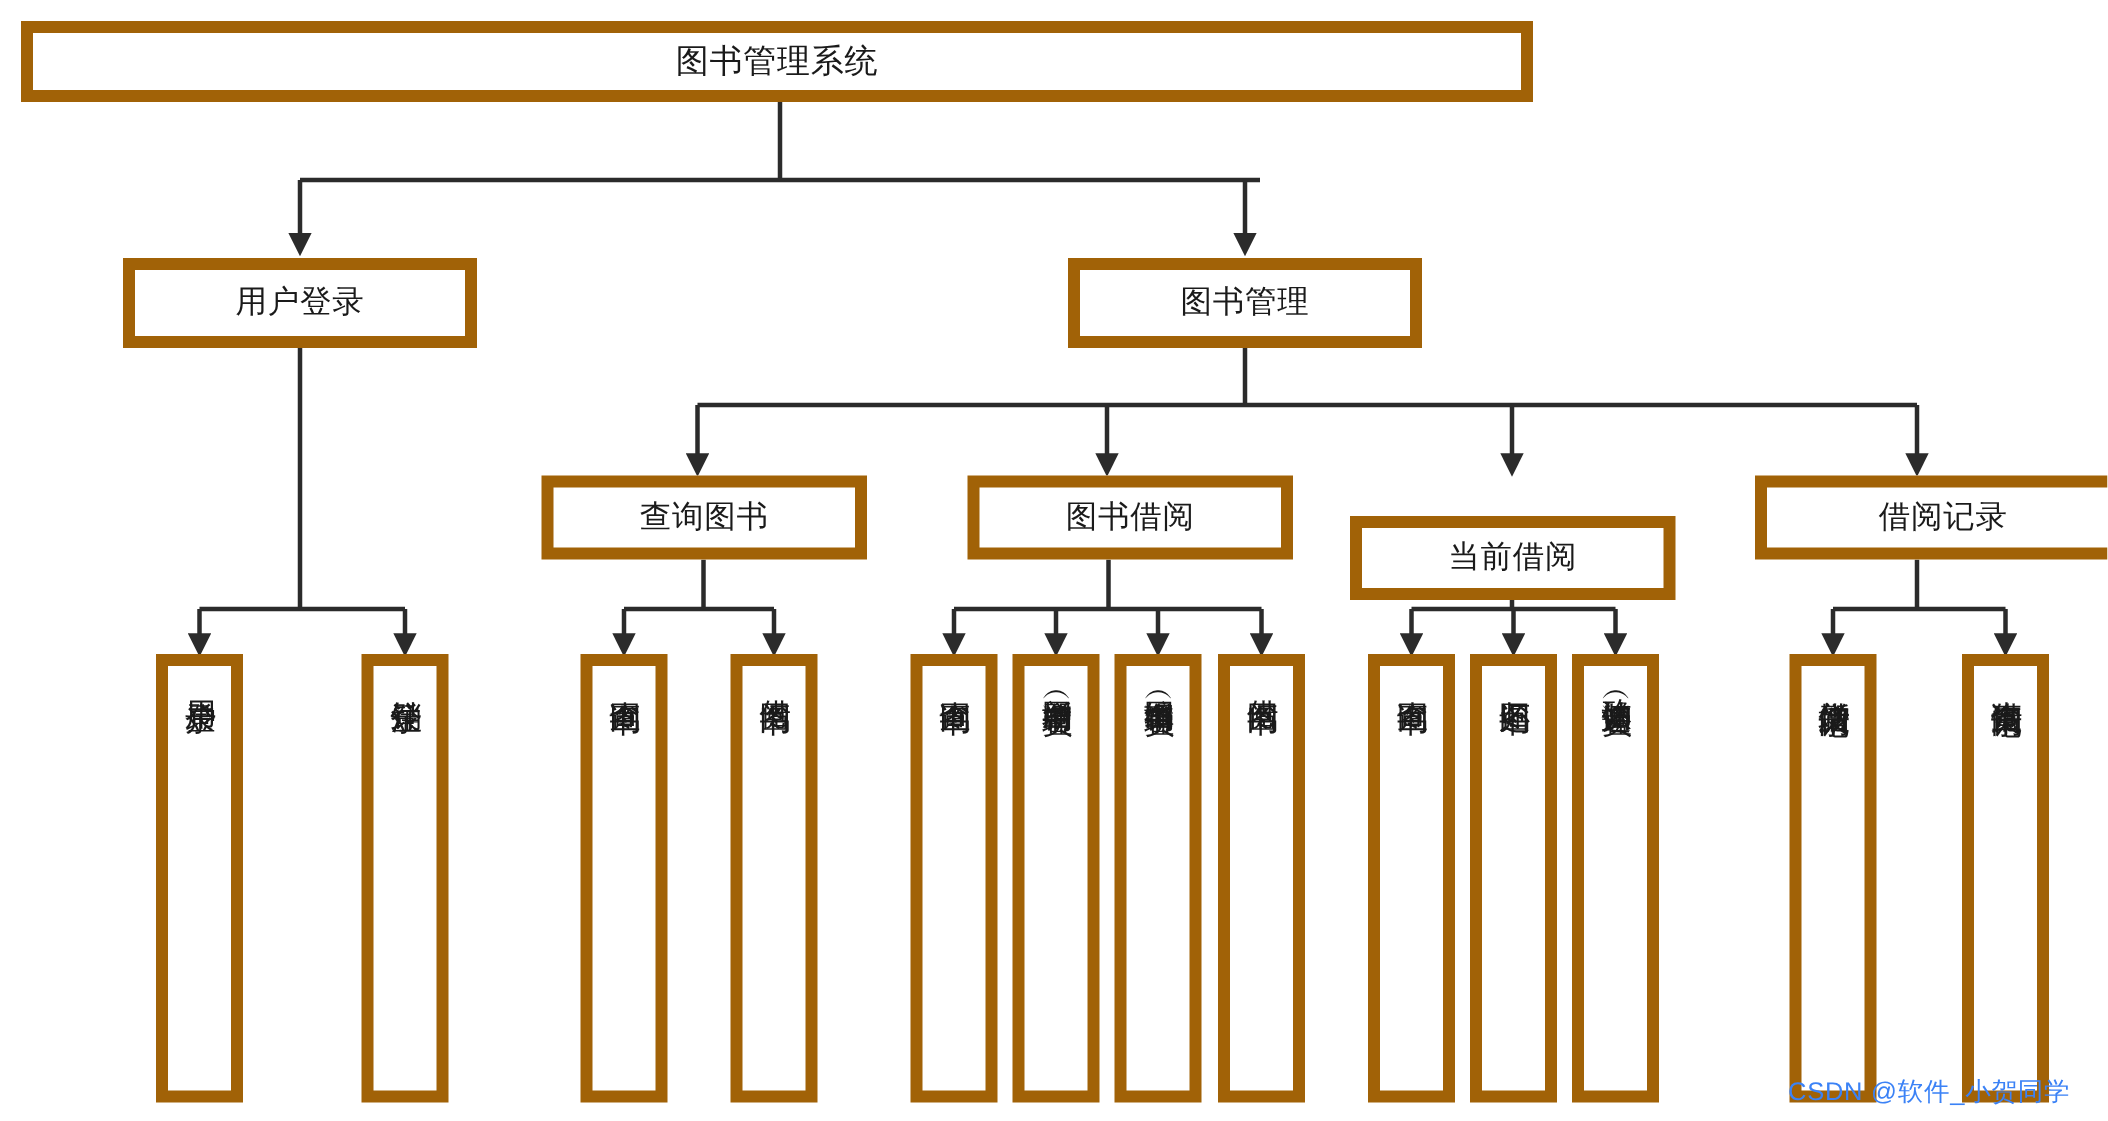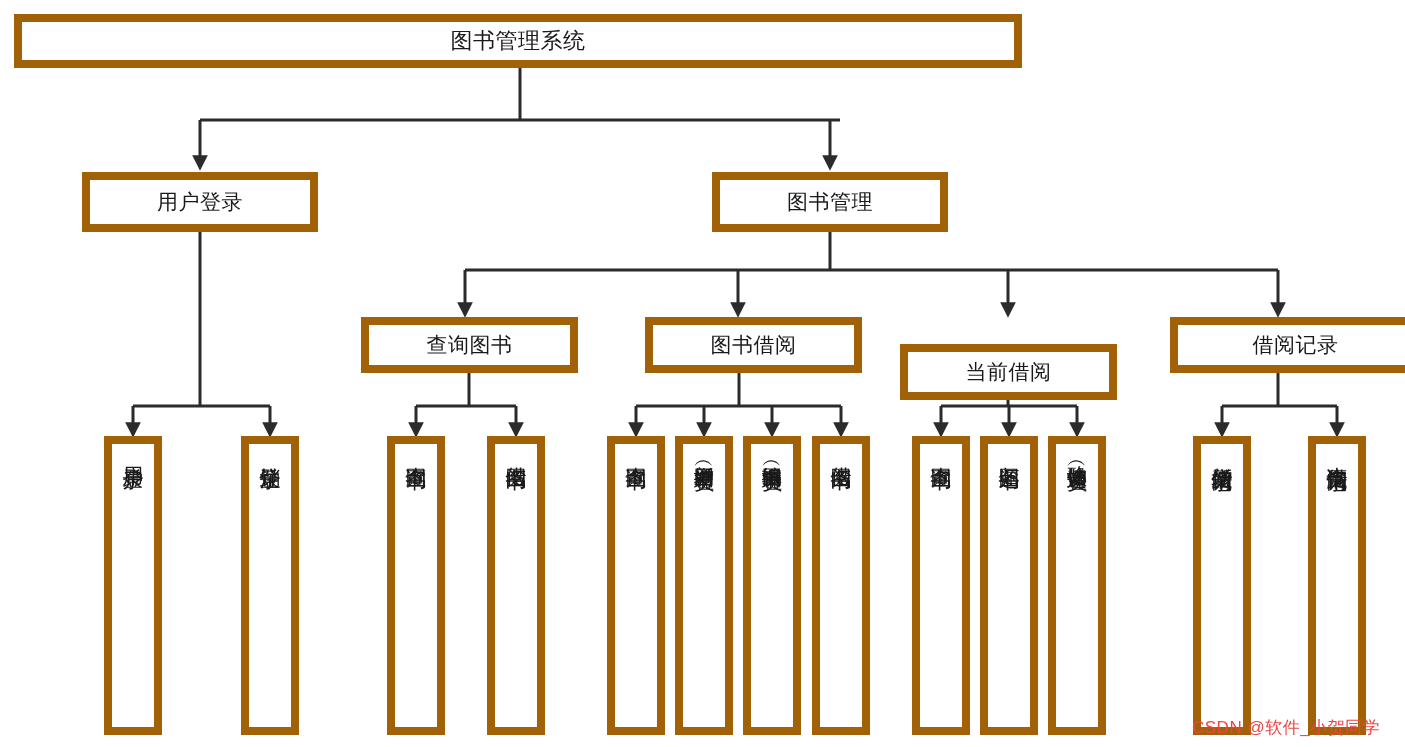--- a/index.html
+++ b/index.html
@@ -60,21 +60,21 @@
     font-size: 21px;
     line-height: 1.04;
     letter-spacing: 1px;
     white-space: nowrap;
   }
   .node.v.tall .label {
     font-size: 20px;
   }
   .watermark {
     position: absolute;
-    color: #ef4444;
+    color: #3b82f6;
     font-size: 17px;
     white-space: nowrap;
     letter-spacing: 0.5px;
   }
 </style>
 </head>
 <body>
 
 <div id="diagram">
 

